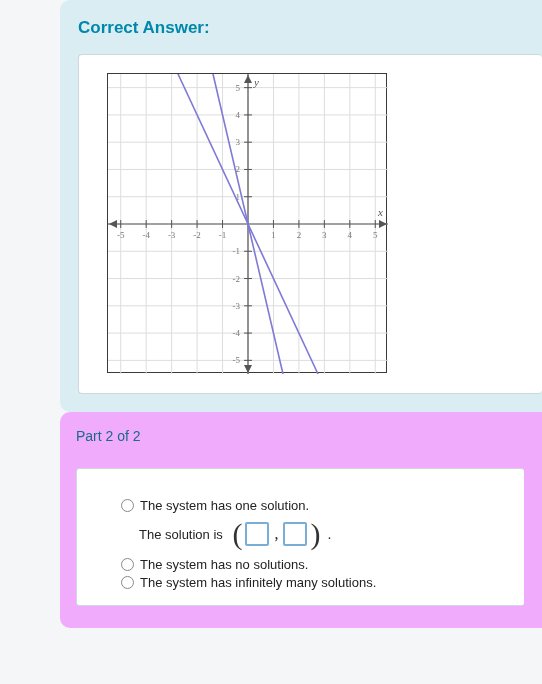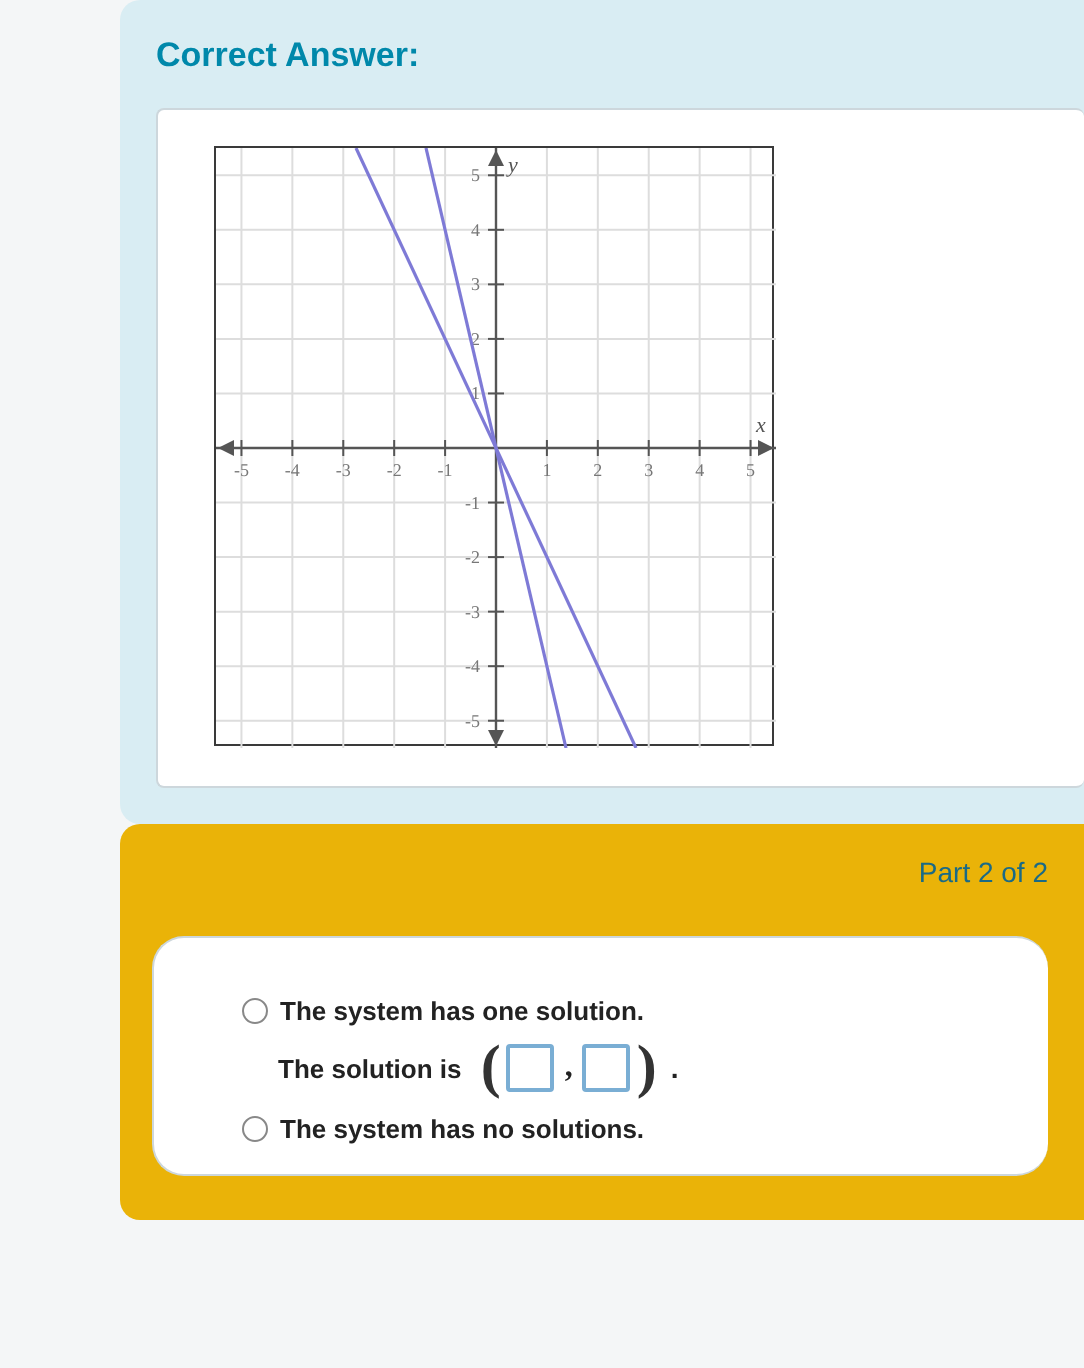--- a/index.html
+++ b/index.html
@@ -63,38 +63,36 @@
     border:1px solid #e5e5e5;
   }
   .progress-fill {
     position: absolute; left:0; top:0; bottom:0;
     width: 50%;
     background: #5a6fb4;
     border-radius: 5px;
   }
 
   .panel-part {
-    background: #eab308;
+    background: #f0abfc;
     border-radius: 10px 0 0 10px;
     margin-left: 60px;
     padding: 16px 18px 22px 16px;
-    text-align: right;
   }
   .part-title {
     color: #1a6a86;
     font-size: 14px;
     margin-bottom: 24px;
   }
   .card2 {
     background: #fff;
     border: 1px solid #cdd7dc;
     border-right: 0;
-    border-radius: 16px;
+    border-radius: 3px;
     padding: 26px 20px 12px 44px;
-    font-weight: bold;
   }
   .opt-row {
     margin: 3px 0;
     display: flex;
     align-items: center;
     gap: 6px;
   }
   .radio {
     width: 13px; height: 13px;
     border: 1px solid #888;
@@ -231,17 +229,21 @@
         <span class="comma">,</span>
         <span class="ans-box"></span>
         <span class="paren">)</span>
         <span class="period">.</span>
       </div>
 
       <div class="opt-row">
         <span class="radio"></span>
         <span class="opt-text">The system has no solutions.</span>
       </div>
+      <div class="opt-row">
+        <span class="radio"></span>
+        <span class="opt-text">The system has infinitely many solutions.</span>
+      </div>
 
     </div>
   </div>
 
 </div>
 
 </body></html>

